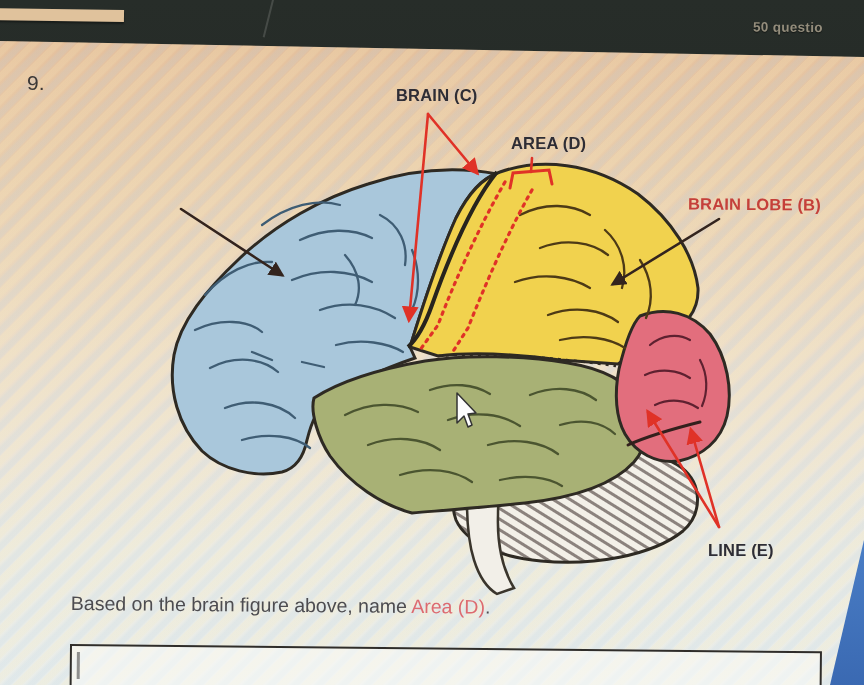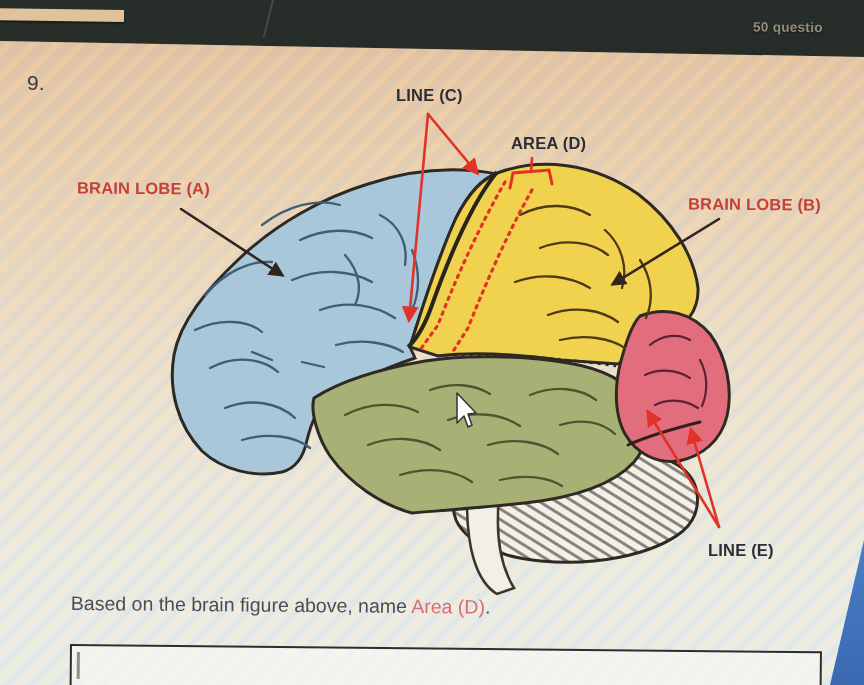--- a/index.html
+++ b/index.html
@@ -171,23 +171,22 @@
     </g>
 
     <g fill="none" stroke="#33241e" stroke-width="2.6" stroke-linecap="round">
       <line x1="181" y1="209" x2="282" y2="275" marker-end="url(#arrD)"></line>
       <line x1="719" y1="219" x2="613" y2="284" marker-end="url(#arrD)"></line>
     </g>
 
     <polygon points="457,393 457,423 464,416 468,427 472,425 468,414 476,413" fill="#fdfdfd" stroke="#333333" stroke-width="1.5" stroke-linejoin="round"></polygon>
   </svg>
 
-  <div class="fig-label lbl-dark lbl-line-c">LINE (C)</div>
+  <div class="fig-label lbl-dark lbl-line-c">BRAIN (C)</div>
   <div class="fig-label lbl-dark lbl-area-d">AREA (D)</div>
-  <div class="fig-label lbl-red lbl-lobe-a">BRAIN LOBE (A)</div>
   <div class="fig-label lbl-red lbl-lobe-b">BRAIN LOBE (B)</div>
   <div class="fig-label lbl-dark lbl-line-e">LINE (E)</div>
 
   <div class="prompt"><span>Based on the brain figure above, name </span><span class="hl">Area (D)</span><span>.</span></div>
 
   <div class="answer-box">
     <div class="caret"></div>
   </div>
 
   <div class="blue-corner"></div>

